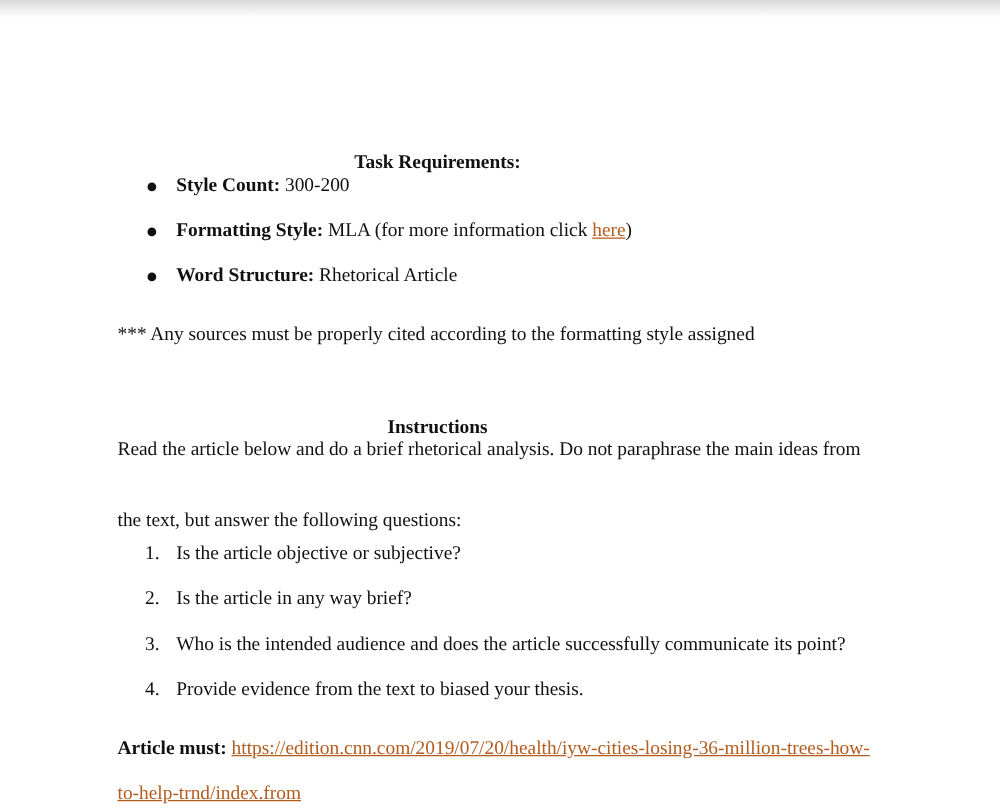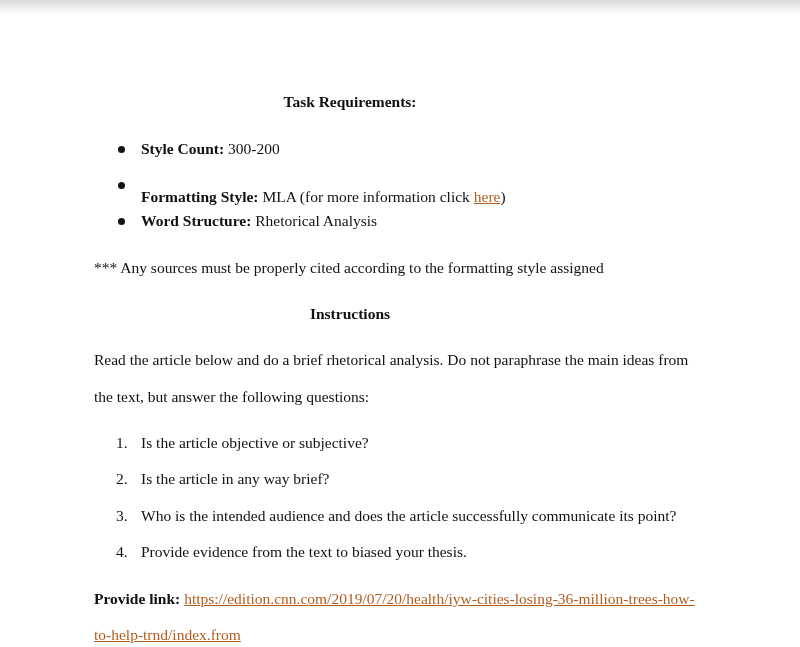--- a/index.html
+++ b/index.html
@@ -8,21 +8,21 @@
       background: #ffffff;
       font-family: "Liberation Serif", serif;
       color: #111;
       position: relative;
     }
     .top-shade {
       position: absolute; left: 0; top: 0; width: 800px; height: 14px;
       background: linear-gradient(#d9d9d9, #ffffff);
     }
     .abs { position: absolute; white-space: nowrap; font-size: 15.5px; }
-    .center { left: 0; width: 700px; text-align: center; }
+    .center { left: 0; width: 700px; text-align: center; margin-top: 28px; }
     b { font-weight: bold; }
     .bullet {
       position: absolute; width: 7px; height: 7px; border-radius: 50%;
       background: #111;
     }
     a, .link {
       color: #b35c1e; text-decoration: underline;
     }
     .u { }
     .num { position: absolute; font-size: 15.5px; }
@@ -33,48 +33,48 @@
 <div class="top-shade"></div>
 
 <div class="abs center" style="top:93px;"><b>Task Requirements:</b></div>
 
 <div class="bullet" style="left:118px; top:146px;"></div>
 <div class="abs" style="left:141px; top:140px;">
   <b>Style Count:</b> <span>300-200</span>
 </div>
 
 <div class="bullet" style="left:118px; top:182px;"></div>
-<div class="abs" style="left:141px; top:188px;">
+<div class="abs" style="left:141px; top:176px;">
   <b>Formatting Style:</b> <span>MLA (for more information click </span><span class="link">here</span><span>)</span>
 </div>
 
 <div class="bullet" style="left:118px; top:218px;"></div>
 <div class="abs" style="left:141px; top:212px;">
-  <b>Word Structure:</b> <span>Rhetorical Analysis</span>
+  <b>Word Structure:</b> <span>Rhetorical Article</span>
 </div>
 
 <div class="abs" style="left:94px; top:259px;">
   <span>***</span> <span class="u">Any sources must be properly cited according to the formatting style assigned</span>
 </div>
 
 <div class="abs center" style="top:305px;"><b>Instructions</b></div>
 
 <div class="abs" style="left:94px; top:351px;">Read the article below and do a brief rhetorical analysis. Do not paraphrase the main ideas from</div>
-<div class="abs" style="left:94px; top:388px;">the text, but answer the following questions:</div>
+<div class="abs" style="left:94px; top:408px;">the text, but answer the following questions:</div>
 
 <div class="num" style="left:116px; top:434px;">1.</div>
 <div class="abs" style="left:141px; top:434px;">Is the article objective or subjective?</div>
 
 <div class="num" style="left:116px; top:470px;">2.</div>
 <div class="abs" style="left:141px; top:470px;">Is the article in any way brief?</div>
 
 <div class="num" style="left:116px; top:507px;">3.</div>
 <div class="abs" style="left:141px; top:507px;">Who is the intended audience and does the article successfully communicate its point?</div>
 
 <div class="num" style="left:116px; top:543px;">4.</div>
 <div class="abs" style="left:141px; top:543px;">Provide evidence from the text to biased your thesis.</div>
 
 <div class="abs" style="left:94px; top:590px;">
-  <b>Provide link:</b> <span class="link">https://edition.cnn.com/2019/07/20/health/iyw-cities-losing-36-million-trees-how-</span>
+  <b>Article must:</b> <span class="link">https://edition.cnn.com/2019/07/20/health/iyw-cities-losing-36-million-trees-how-</span>
 </div>
 <div class="abs" style="left:94px; top:626px;">
   <span class="link">to-help-trnd/index.from</span>
 </div>
 
 </body></html>

